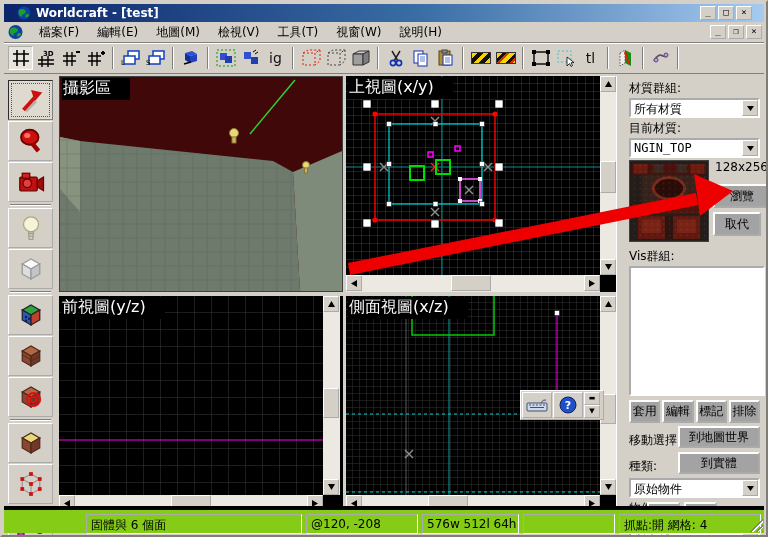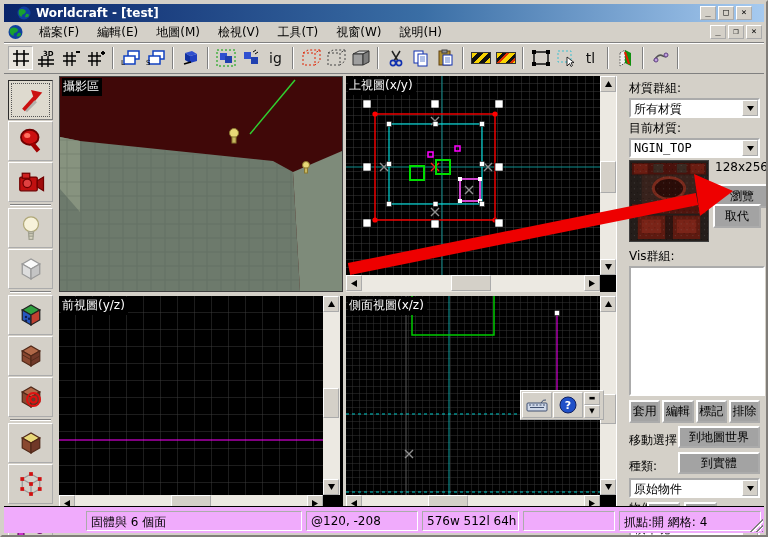--- a/index.html
+++ b/index.html
@@ -56,21 +56,21 @@
     position:absolute; left:4px; width:45px; height:40px;
     background:#d4d0c8; border:1px outset #fff;
     display:flex; align-items:center; justify-content:center;
   }
   .pbtn.active { border:1px inset #808080; outline:1px dotted #555; outline-offset:-4px; background:#dedacf; }
   .p-sep { position:absolute; left:6px; width:41px; height:2px; border-top:1px solid #808080; border-bottom:1px solid #fff; }
   
   .vp { position:absolute; background:#000; border:1px solid #404040; }
   .vp-label {
     position:absolute; left:2px; top:1px; color:#fff; background:#000;
-    padding:0 3px 1px 1px; z-index:5; white-space:nowrap; font-size:12px;
+    padding:0 19px 1px 1px; z-index:5; white-space:nowrap; font-size:16px;
   }
   
   .sb { position:absolute; background:#ece9e2; }
   .sb-btn {
     position:absolute; width:16px; height:16px; background:#d4d0c8; border:1px outset #fff;
     display:flex; align-items:center; justify-content:center;
   }
   .sb-btn svg { display:block; }
   .sb-thumb { position:absolute; background:#d4d0c8; border:1px outset #fff; }
   
@@ -85,32 +85,32 @@
     display:flex; align-items:center; justify-content:center;
   }
   .btn {
     background:#a3a3a3; border:2px outset #fff; color:#000; text-align:center;
     font-size:12px; font-family:inherit; padding:0; display:flex; align-items:center; justify-content:center;
   }
   .texrow { position:relative; height:84px; margin-top:2px; }
   .tex-preview { position:absolute; left:0; top:0; width:80px; height:82px; border:1px solid #404040; }
   .tex-size { position:absolute; left:86px; top:0; }
   .btn-browse { position:absolute; left:84px; top:24px; width:58px; height:24px; }
-  .btn-replace { position:absolute; left:84px; top:44px; width:48px; height:24px; }
+  .btn-replace { position:absolute; left:84px; top:52px; width:48px; height:24px; }
   .vis-list { width:136px; height:130px; background:#fff; border:2px inset #fff; }
   .vis-btnrow { display:flex; gap:2px; margin-top:4px; }
   .vis-btnrow .btn { width:33px; height:23px; font-size:12px; }
   .rp-row { position:relative; height:23px; margin-top:3px; }
   .rp-row .rp-label { position:absolute; left:0; top:4px; }
   .rp-row .btn { position:absolute; right:0; top:0; width:82px; height:22px; }
   .partial-btns { position:absolute; bottom:-2px; left:30px; width:70px; height:6px; display:flex; gap:4px; overflow:hidden; }
   .partial-btns .btn { width:33px; height:20px; }
   
   .statusbar { position:absolute; left:2px; right:2px; bottom:2px; height:27px;
-    background:#f0abfc; border-top:1px solid #000000; }
+    background:#84cc16; border-top:4px solid #000000; }
   .st-panel { position:absolute; top:4px; height:20px; border:1px inset #fff;
     padding:2px 4px; color:#000; white-space:nowrap; overflow:hidden; }
   .grip { position:absolute; right:1px; bottom:1px; width:13px; height:13px;
     background:linear-gradient(135deg,transparent 0 50%,#808080 50% 56%,#fff 56% 62%,transparent 62% 72%,#808080 72% 78%,#fff 78% 84%,transparent 84% 94%,#808080 94%); }
   
   .float-tb { position:absolute; left:518px; top:388px; width:84px; height:30px;
     background:#d4d0c8; border:1px outset #fff; display:flex; align-items:center; padding:1px; gap:1px; z-index:6; }
   .float-tb .fbtn { width:30px; height:26px; background:#d4d0c8; border:1px outset #fff;
     display:flex; align-items:center; justify-content:center; }
   .float-spin { width:16px; height:26px; display:flex; flex-direction:column; }

